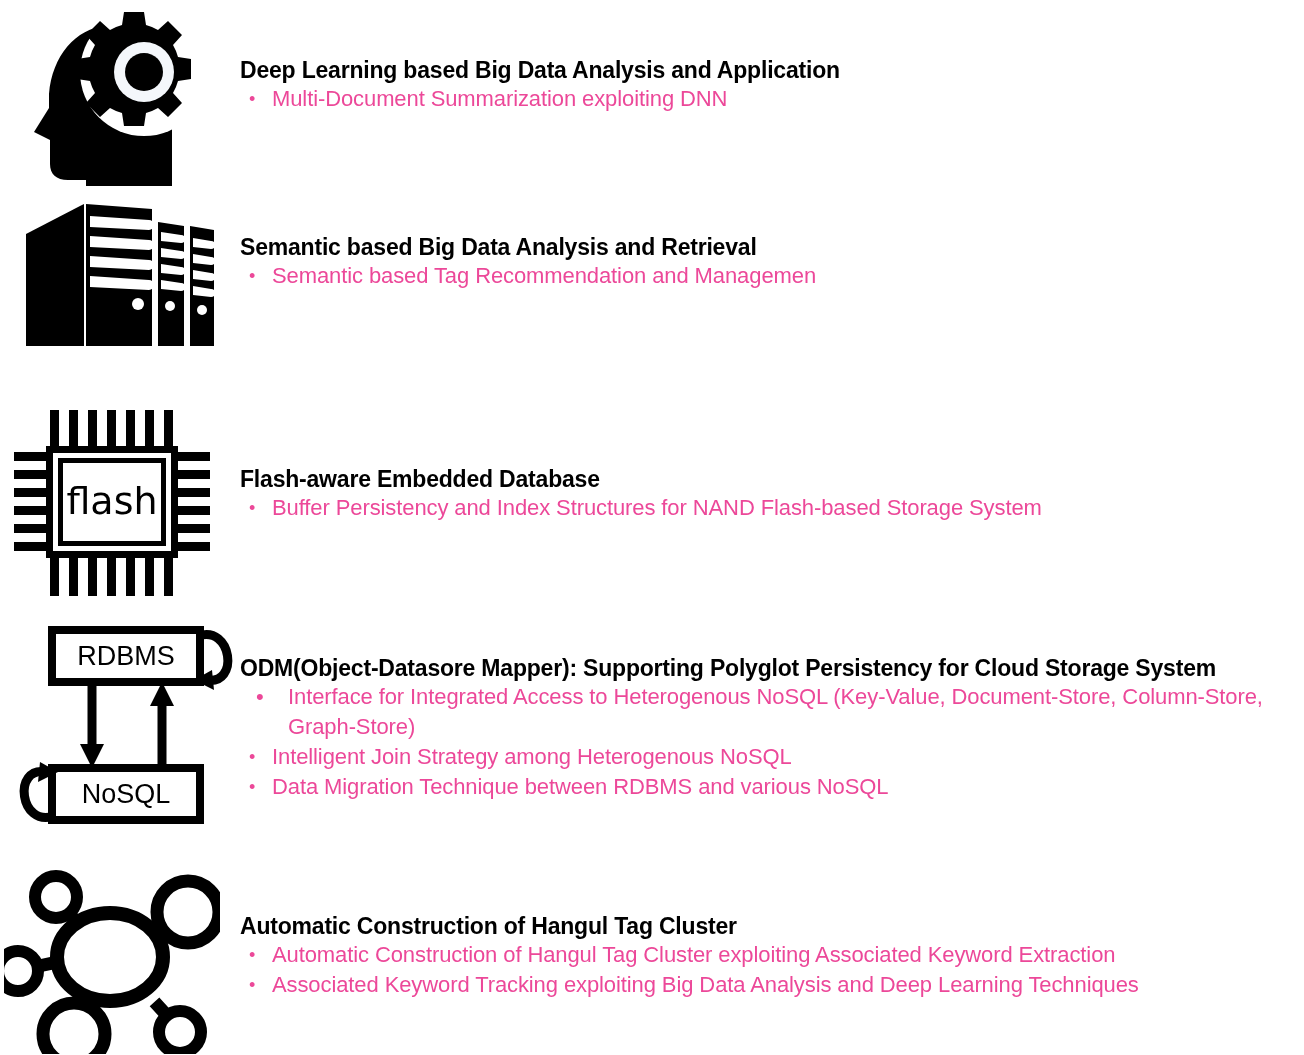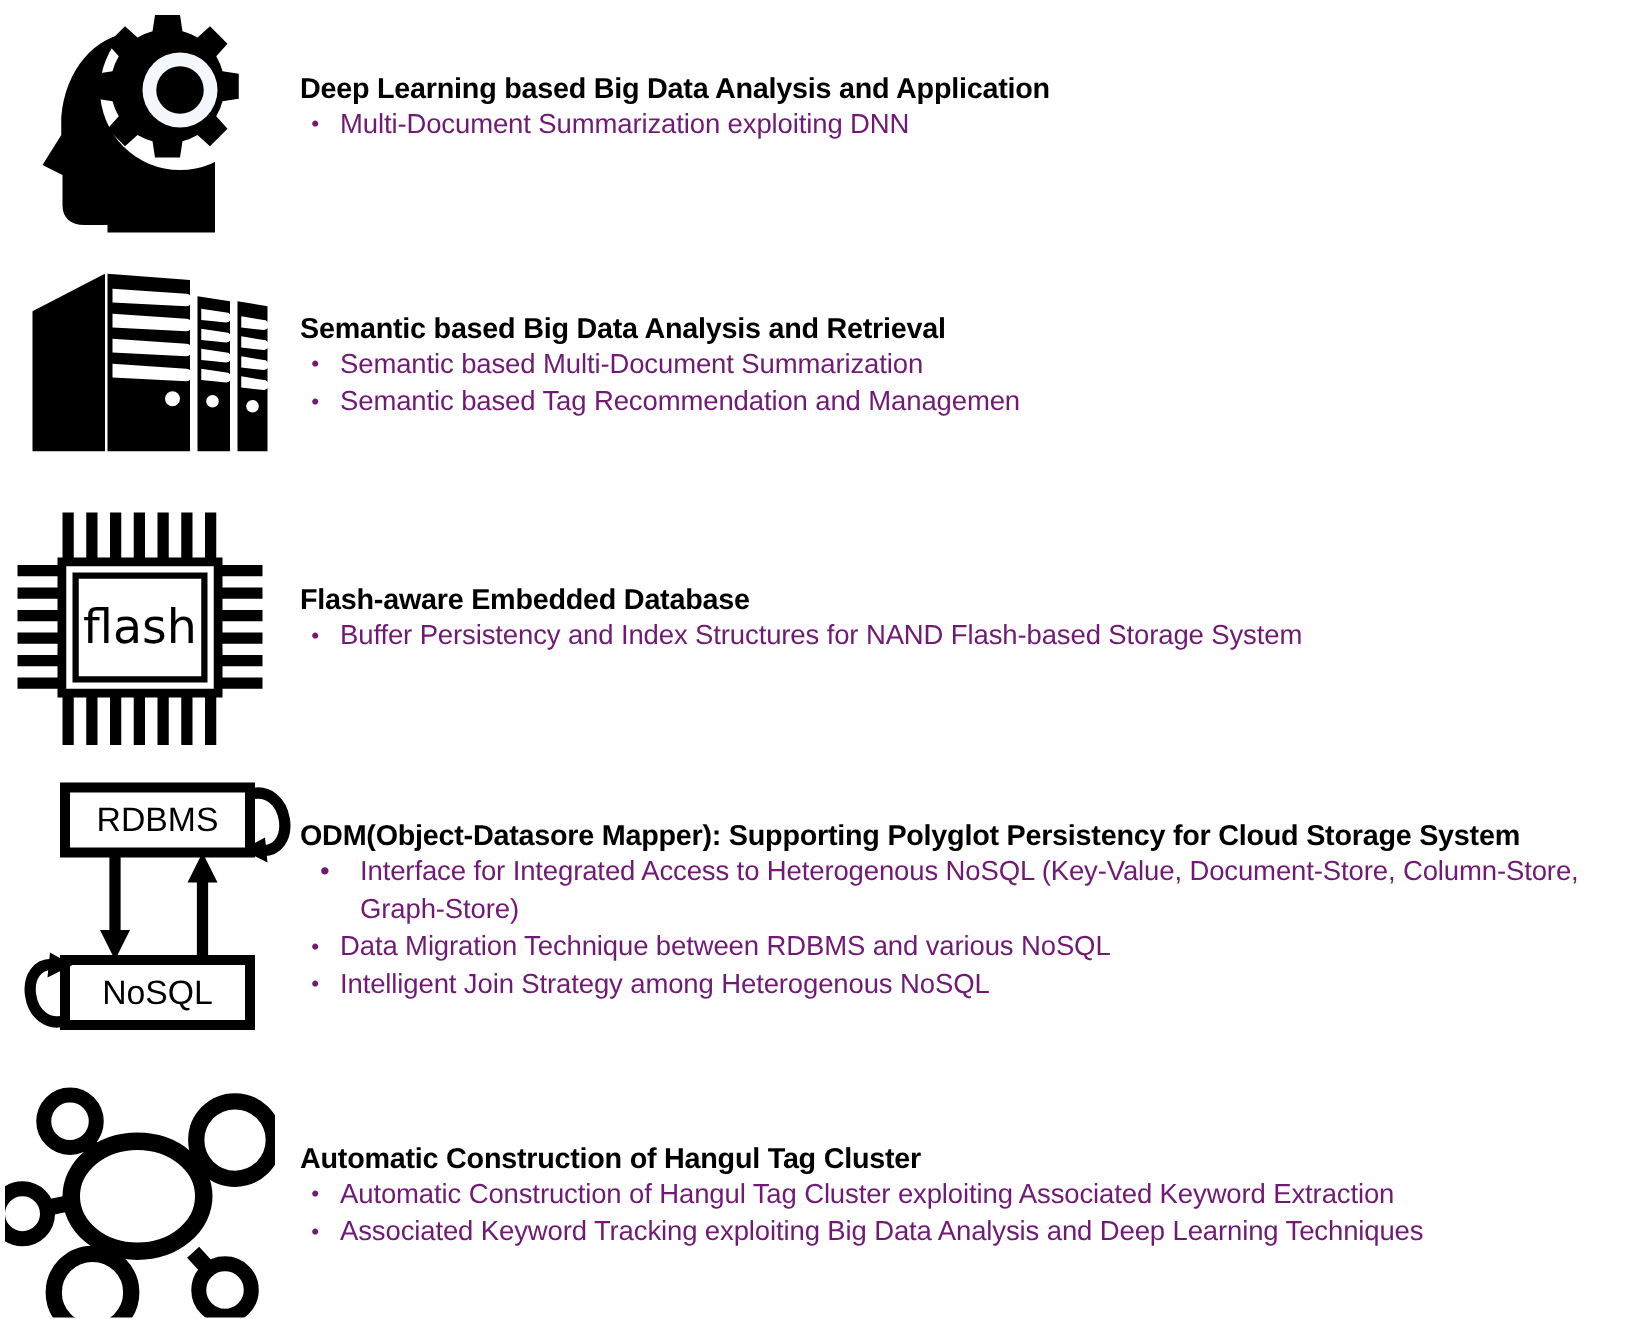--- a/index.html
+++ b/index.html
@@ -53,21 +53,21 @@
     list-style: none;
     margin: 0;
     padding: 0;
   }
   .bullet-item {
     position: relative;
     font-size: 22px;
     line-height: 30px;
     letter-spacing: -0.1px;
     padding-left: 32px;
-    color: #701a75;
+    color: #ec4899;
   }
   .bullet-item::before {
     content: "\2022";
     position: absolute;
     left: 9px;
     top: 0;
     font-size: 18px;
     line-height: 30px;
   }
   .bullet-item.wrap {
@@ -82,21 +82,21 @@
     text-indent: 0;
   }
 
   
   #row-brain { top: 0px; height: 200px; }
   #row-brain .text-cell { top: 57px; }
 
   .head-gear-icon { position: absolute; left: 24px; top: 4px; }
 
   
-  #row-servers { top: 201px; height: 190px; }
+  #row-servers { top: 186px; height: 190px; }
   #row-servers .text-cell { top: 48px; }
   .servers-icon { position: absolute; left: 18px; top: 10px; }
 
   
   #row-flash { top: 402px; height: 205px; }
   #row-flash .text-cell { top: 64px; }
   .chip-icon { position: absolute; left: 12px; top: 2px; }
 
   
   #row-odm { top: 595px; height: 250px; }
@@ -205,21 +205,20 @@
             <path d="M175 90 L193 93 a4 4 0 0 1 0 8 L175 99 Z"></path>
             <circle cx="184" cy="114" r="5"></circle>
           </g>
         </svg>
       </div>
     </div>
 
     <div class="text-cell">
       <div class="topic-title">Semantic based Big Data Analysis and Retrieval</div>
       <ul class="bullet-list">
-        <li class="bullet-item">Semantic based Multi-Document Summarization</li>
         <li class="bullet-item">Semantic based Tag Recommendation and Managemen</li>
       </ul>
     </div>
   </div>
 
   <div class="topic-row" id="row-flash">
 
     <div class="icon-cell">
         <div class="chip-icon">
           <svg width="210" height="195" viewBox="0 0 210 195" aria-hidden="true">
@@ -303,22 +302,22 @@
           <path d="M38 196 C4 208 -4 146 30 152" fill="none" stroke="#000" stroke-width="9"></path>
           <polygon points="24,142 42,152 22,162" fill="#000"></polygon>
         </svg>
       </div>
     </div>
 
     <div class="text-cell">
       <div class="topic-title">ODM(Object-Datasore Mapper): Supporting Polyglot Persistency for Cloud Storage System</div>
       <ul class="bullet-list">
         <li class="bullet-item wrap"><span class="lead-dot">•</span><span>Interface for Integrated Access to Heterogenous NoSQL (Key-Value, Document-Store, Column-Store, Graph-Store)</span></li>
+        <li class="bullet-item">Intelligent Join Strategy among Heterogenous NoSQL</li>
         <li class="bullet-item">Data Migration Technique between RDBMS and various NoSQL</li>
-        <li class="bullet-item">Intelligent Join Strategy among Heterogenous NoSQL</li>
       </ul>
     </div>
   </div>
 
   <div class="topic-row" id="row-network">
 
     <div class="icon-cell">
       <div class="network-icon">
         <svg width="216" height="205" viewBox="0 0 216 205" aria-hidden="true">
           <g stroke="#000" fill="none" stroke-width="13" stroke-linecap="butt">

